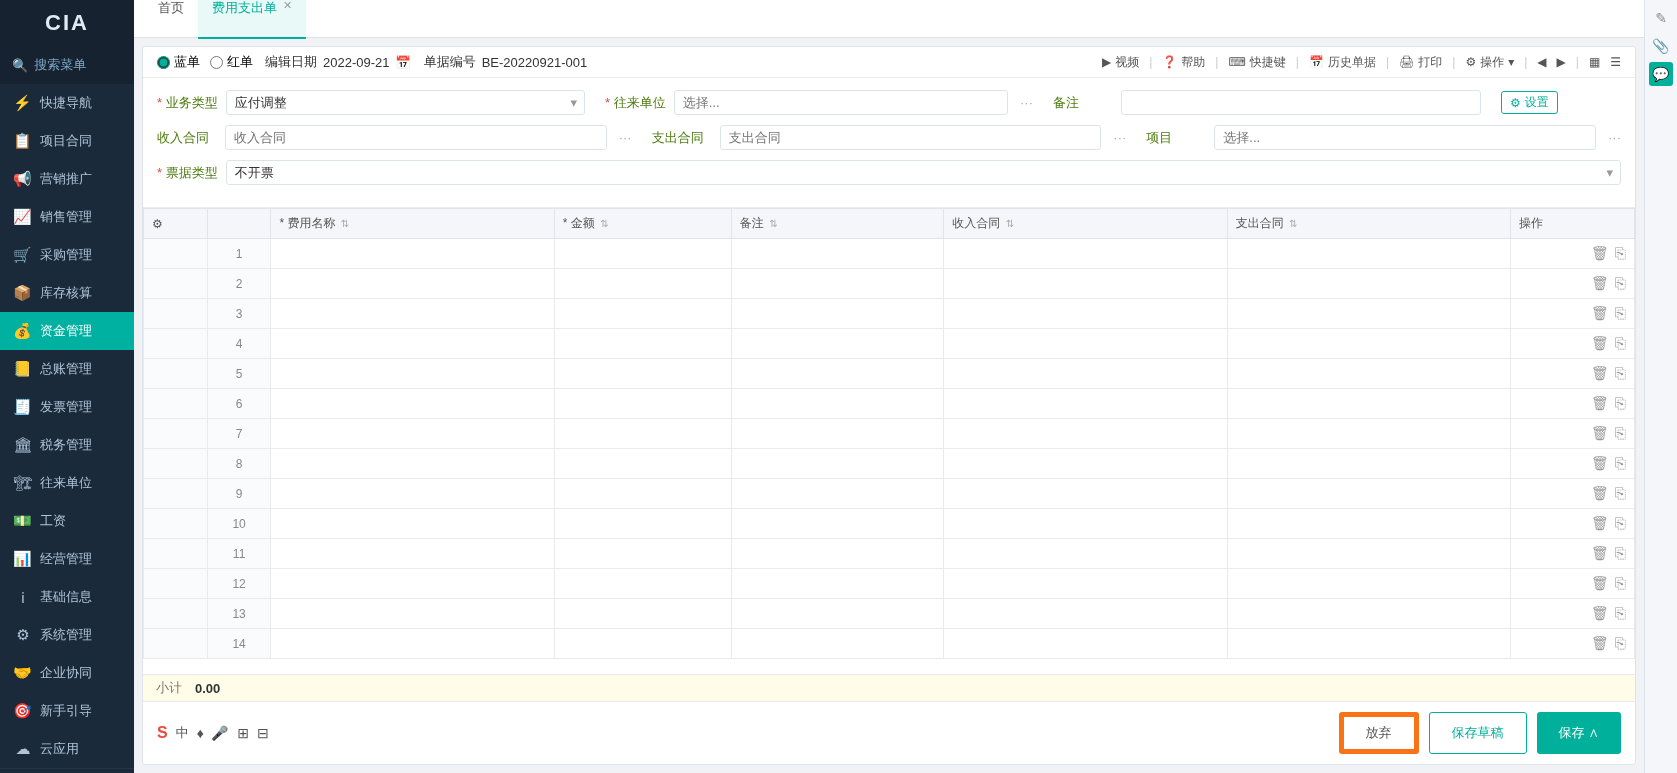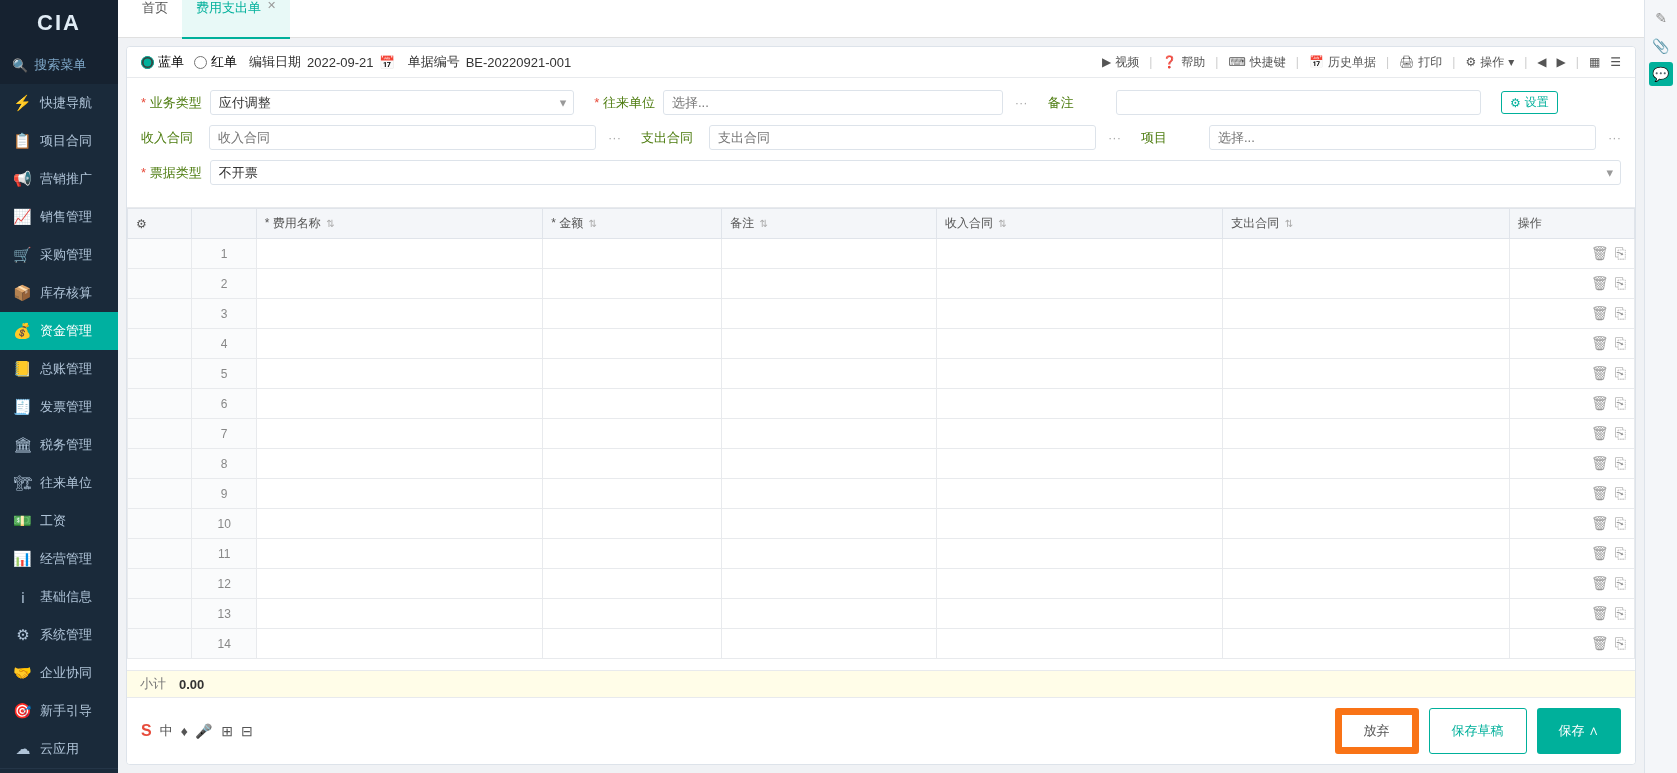--- a/index.html
+++ b/index.html
@@ -1,20 +1,20 @@
 <!DOCTYPE html>
 <html><head>
   <meta charset="utf-8">
   <style>
     * { box-sizing: border-box; margin: 0; padding: 0; }
     body { font-family: 'Microsoft YaHei', sans-serif; font-size: 13px; background: #f0f2f5; display: flex; height: 773px; overflow: hidden; }
 
     
     .sidebar {
-      width: 118px;
+      width: 134px;
       background: #1a2a3a;
       color: #cdd8e3;
       display: flex;
       flex-direction: column;
       flex-shrink: 0;
       height: 100%;
     }
     .sidebar-search {
       display: flex;
       align-items: center;
@@ -253,21 +253,21 @@
     .bottom-actions { display: flex; gap: 10px; }
     .btn {
       padding: 7px 22px;
       border-radius: 3px;
       border: none;
       font-size: 13px;
       cursor: pointer;
     }
     .btn-discard {
       background: #fff;
-      border: 7px solid #f97316;
+      border: 5px solid #f97316;
       color: #555;
     }
     .btn-draft {
       background: #fff;
       border: 1px solid #00b09b;
       color: #00b09b;
     }
     .btn-save {
       background: #00b09b;
       color: #fff;

